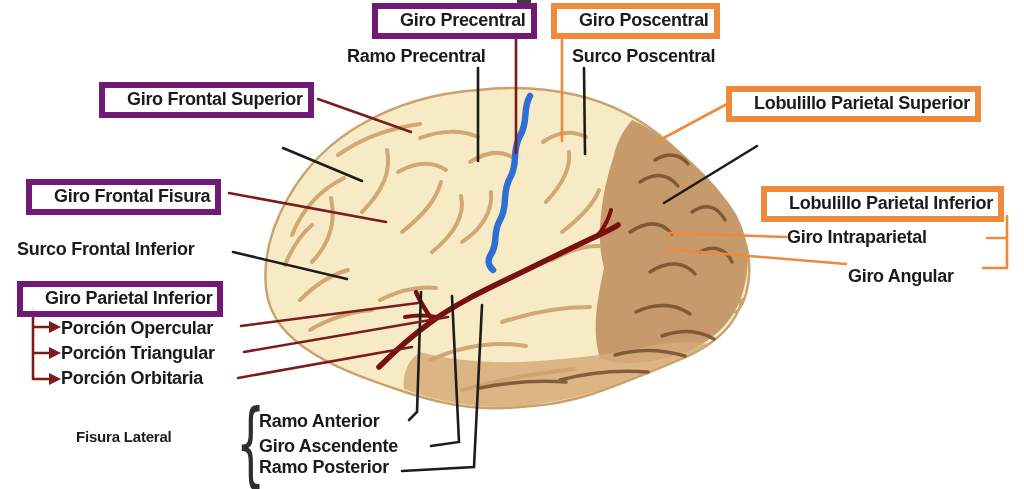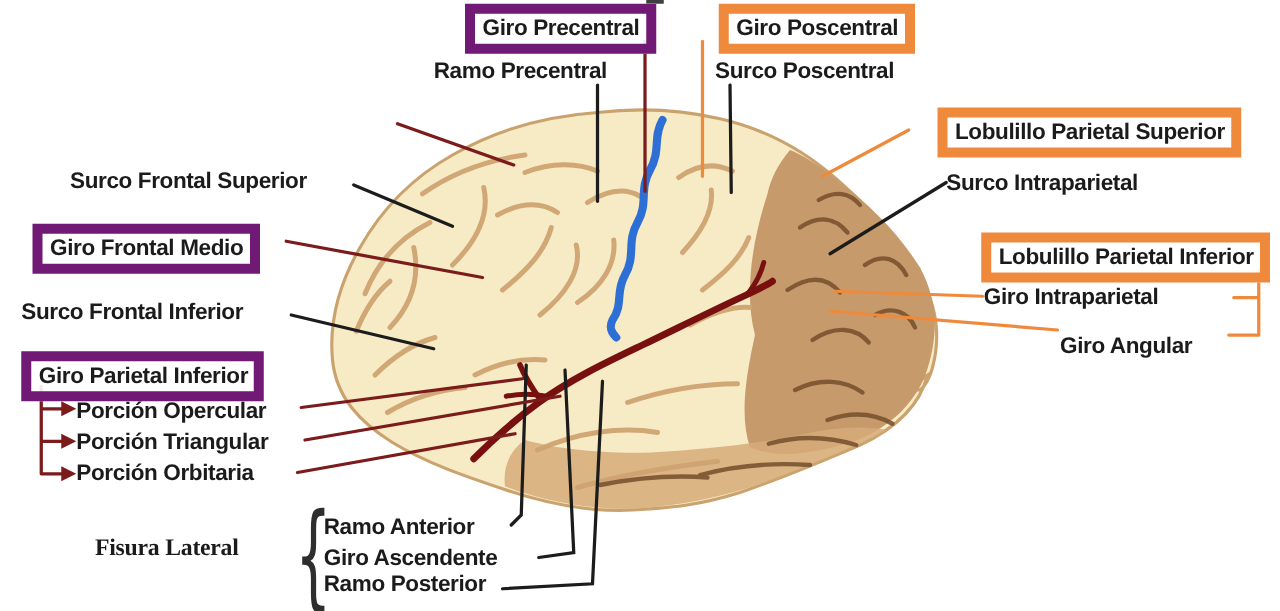--- a/index.html
+++ b/index.html
@@ -1,23 +1,23 @@
 <!DOCTYPE html>
 <html><head>
 <meta charset="utf-8">
 <style>
   html,body{margin:0;padding:0;background:#ffffff;}
   #stage{position:relative;width:1024px;height:489px;background:#ffffff;overflow:hidden;
          font-family:"Liberation Sans",sans-serif;}
   #brain-svg{position:absolute;left:0;top:0;width:1024px;height:489px;}
   .lbl{position:absolute;font-weight:bold;font-size:18px;line-height:1.15;color:#1b1b1b;
        white-space:nowrap;letter-spacing:-0.3px;z-index:2;}
-  .box{border:8px solid #701a75;padding:1px 5px 2px 6px;background:rgba(255,255,255,0.9);}
-  .box.orange{border-color:#ef8a3c;margin-left:24px;}
-  .big{font-size:19px;letter-spacing:-0.2px;font-family:Liberation Serif, serif;}
+  .box{border:6px solid #701a75;padding:1px 5px 2px 22px;background:rgba(255,255,255,0.9);}
+  .box.orange{border-color:#ef8a3c;}
+  .big{font-size:15px;letter-spacing:-0.2px;}
   .brace{position:absolute;z-index:2;font-family:"DejaVu Sans",sans-serif;font-weight:400;
          font-size:92px;line-height:86px;color:#2e2e2e;transform:scaleX(0.5);
          transform-origin:left top;}
 </style>
 </head>
 <body>
 
 <div id="stage">
 
   <svg id="brain-svg" viewBox="0 0 1024 489">
@@ -122,30 +122,29 @@
       <path d="M786,237 L668,233"></path>
       <path d="M846,264 L665,249"></path>
       <path d="M1007,216 L1007,268 M1007,238 L987,238 M1007,268 L983,268"></path>
     </g>
 
     <rect x="517" y="0" width="14" height="3" fill="#3f3f3f"></rect>
   </svg>
 
   <div class="lbl box" style="left:372px;top:3px">Giro Precentral</div>
   <div class="lbl box orange" style="left:551px;top:3px">Giro Poscentral</div>
-  <div class="lbl box" style="left:26px;top:179px">Giro Frontal Medio</div>
+  <div class="lbl box" style="left:99px;top:82px">Giro Frontal Superior</div>
+  <div class="lbl box" style="left:26px;top:179px">Giro Frontal Fisura</div>
   <div class="lbl box" style="left:17px;top:281px">Giro Parietal Inferior</div>
   <div class="lbl box orange" style="left:761px;top:186px">Lobulillo Parietal Inferior</div>
   <div class="lbl box orange" style="left:726px;top:86px">Lobulillo Parietal Superior</div>
 
   <div class="lbl" style="left:347px;top:46px">Ramo Precentral</div>
   <div class="lbl" style="left:572px;top:46px">Surco Poscentral</div>
-  <div class="lbl" style="left:56px;top:134px">Surco Frontal Superior</div>
   <div class="lbl" style="left:17px;top:239px">Surco Frontal Inferior</div>
-  <div class="lbl" style="left:757px;top:136px">Surco Intraparietal</div>
   <div class="lbl" style="left:787px;top:227px">Giro Intraparietal</div>
   <div class="lbl" style="left:848px;top:266px">Giro Angular</div>
   <div class="lbl" style="left:61px;top:318px">Porción Opercular</div>
   <div class="lbl" style="left:61px;top:343px">Porción Triangular</div>
   <div class="lbl" style="left:61px;top:368px">Porción Orbitaria</div>
   <div class="lbl big" style="left:76px;top:428px">Fisura Lateral</div>
   <div class="brace" style="left:236px;top:402px">{</div>
   <div class="lbl" style="left:259px;top:411px">Ramo Anterior</div>
   <div class="lbl" style="left:259px;top:436px">Giro Ascendente</div>
   <div class="lbl" style="left:259px;top:457px">Ramo Posterior</div>

